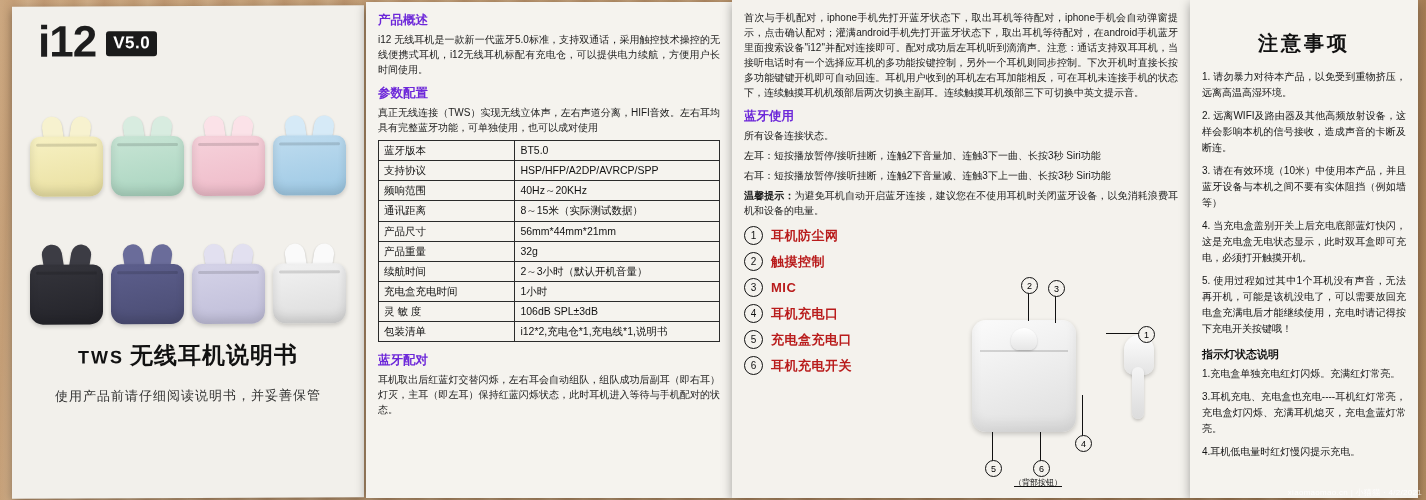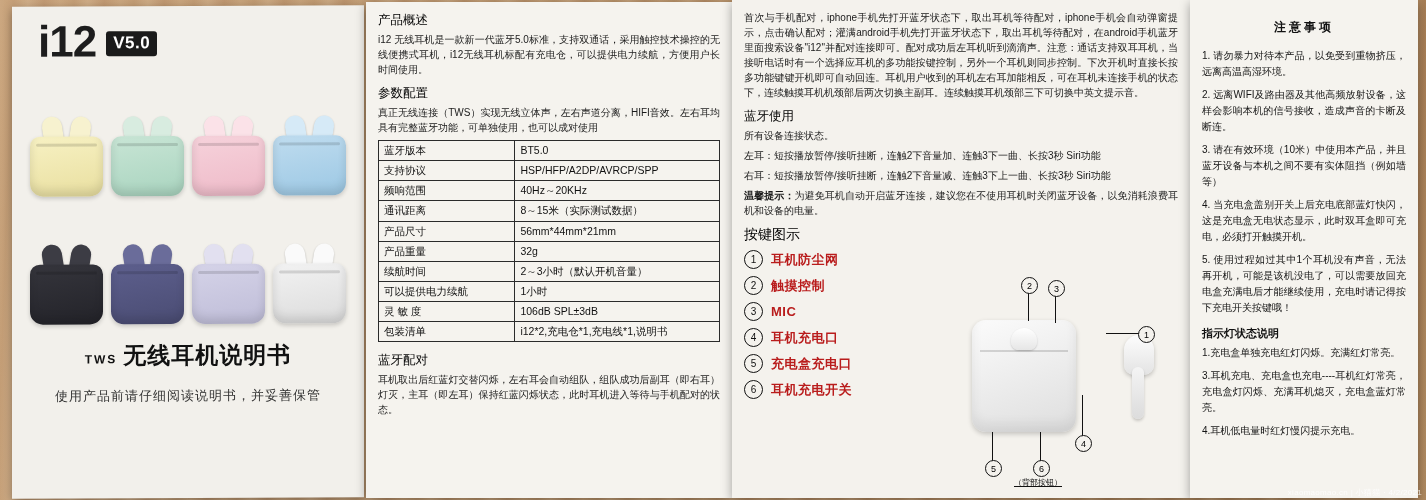--- a/index.html
+++ b/index.html
@@ -75,27 +75,27 @@
   .bud:after{
     content:"";position:absolute;left:6px;top:26px;width:7px;height:40px;border-radius:4px;
     background:inherit;
   }
   .bud.l{left:18%;transform:rotate(-9deg);}
   .bud.r{right:18%;transform:rotate(9deg);}
   .cover-title{
     margin-top:16px;text-align:center;font-size:23px;font-weight:bold;color:#111;
     letter-spacing:1px;
   }
-  .cover-title .tws{font-size:12px;letter-spacing:2px;margin-right:6px;}
+  .cover-title .tws{font-size:18px;letter-spacing:2px;margin-right:6px;}
   .cover-sub{
     margin-top:16px;text-align:center;font-size:13px;color:#333;letter-spacing:1px;
   }
 
   
-  .h{font-size:12.5px;font-weight:normal;color:#000000;margin:0 0 3px;}
+  .h{font-size:12.5px;font-weight:bold;color:#6d28d9;margin:0 0 3px;}
   .p{font-size:10px;line-height:1.5;color:#1b1b1b;margin:0 0 8px;text-align:justify;}
   .p.tight{margin-bottom:5px;}
   table.spec{
     width:100%;border-collapse:collapse;margin:2px 0 10px;
     font-size:10.5px;color:#111;
   }
   table.spec td{border:1px solid #2b2b2b;padding:3px 5px;line-height:1.25;}
   table.spec td.k{width:40%;}
   .legend{margin-top:6px;}
   .legend-item{display:flex;align-items:center;gap:8px;margin-bottom:7px;}
@@ -128,21 +128,21 @@
   }
   .dot{
     position:absolute;width:15px;height:15px;border-radius:50%;border:1.3px solid #111;
     display:flex;align-items:center;justify-content:center;font-size:9px;background:#f4f2ed;
   }
   .lead{position:absolute;background:#111;}
   .caption-small{position:absolute;font-size:8px;color:#111;}
 
   
   .notes-title{
-    text-align:center;font-size:12px;font-weight:bold;color:#111;letter-spacing:3px;margin:9px 0 12px;
+    text-align:center;font-size:20px;font-weight:bold;color:#111;letter-spacing:3px;margin:20px 0 12px;
   }
   .ol{font-size:10px;line-height:1.6;color:#141414;margin:0;padding:0;list-style:none;}
   .ol li{margin-bottom:7px;text-align:justify;}
   .sub-h{font-size:11px;font-weight:bold;color:#111;margin:10px 0 4px;}
   .watermark{
     position:absolute;right:4px;bottom:2px;font-size:8px;color:rgba(255,255,255,.75);
     letter-spacing:.3px;
     margin-top:17px;
   }
 </style>
@@ -238,21 +238,21 @@
           </tr>
         <tr>
             <td class="k">产品重量</td>
             <td>32g</td>
           </tr>
         <tr>
             <td class="k">续航时间</td>
             <td>2～3小时（默认开机音量）</td>
           </tr>
         <tr>
-            <td class="k">可以提供电力续航</td>
+            <td class="k">充电盒充电时间</td>
             <td>1小时</td>
           </tr>
         <tr>
             <td class="k">灵 敏 度</td>
             <td>106dB SPL±3dB</td>
           </tr>
         <tr>
             <td class="k">包装清单</td>
             <td>i12*2,充电仓*1,充电线*1,说明书</td>
           </tr>
@@ -269,21 +269,20 @@
     <div class="p">首次与手机配对，iphone手机先打开蓝牙状态下，取出耳机等待配对，iphone手机会自动弹窗提示，点击确认配对；灌满android手机先打开蓝牙状态下，取出耳机等待配对，在android手机蓝牙里面搜索设备"i12"并配对连接即可。配对成功后左耳机听到滴滴声。注意：通话支持双耳耳机，当接听电话时有一个选择应耳机的多功能按键控制，另外一个耳机则同步控制。下次开机时直接长按多功能键键开机即可自动回连。耳机用户收到的耳机左右耳加能相反，可在耳机未连接手机的状态下，连续触摸耳机机颈部后两次切换主副耳。连续触摸耳机颈部三下可切换中英文提示音。</div>
 
     <div class="h">蓝牙使用</div>
     <div class="p tight">所有设备连接状态。</div>
     <div class="p tight">左耳：短按播放暂停/接听挂断，连触2下音量加、连触3下一曲、长按3秒 Siri功能</div>
     <div class="p tight">右耳：短按播放暂停/接听挂断，连触2下音量减、连触3下上一曲、长按3秒 Siri功能</div>
     <div class="p">
       <b>温馨提示：</b><span>为避免耳机自动开启蓝牙连接，建议您在不使用耳机时关闭蓝牙设备，以免消耗浪费耳机和设备的电量。</span>
     </div>
 
-    <div class="h" style="font-size:14px;margin-top:6px;">按键图示</div>
 
     <div class="legend">
       <div class="legend-item">
         <div class="num">1</div>
         <div class="txt">耳机防尘网</div>
       </div>
       <div class="legend-item">
         <div class="num">2</div>
         <div class="txt">触摸控制</div>
       </div>

